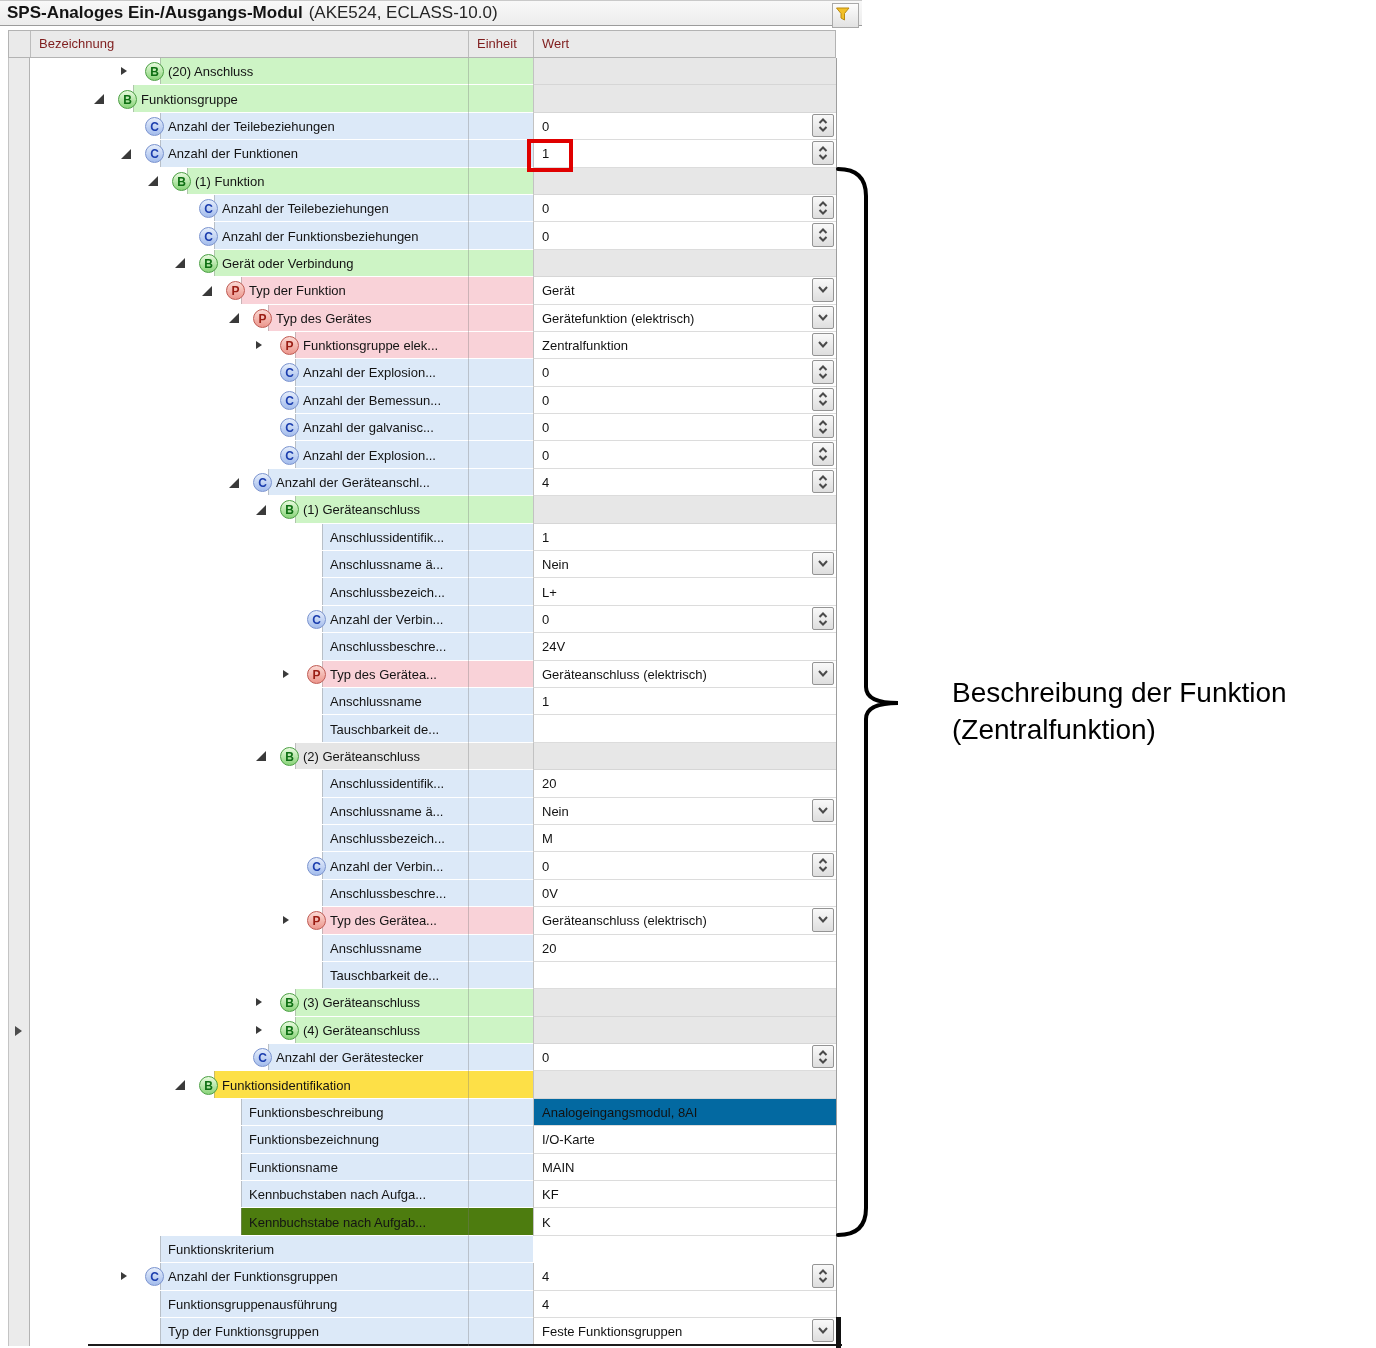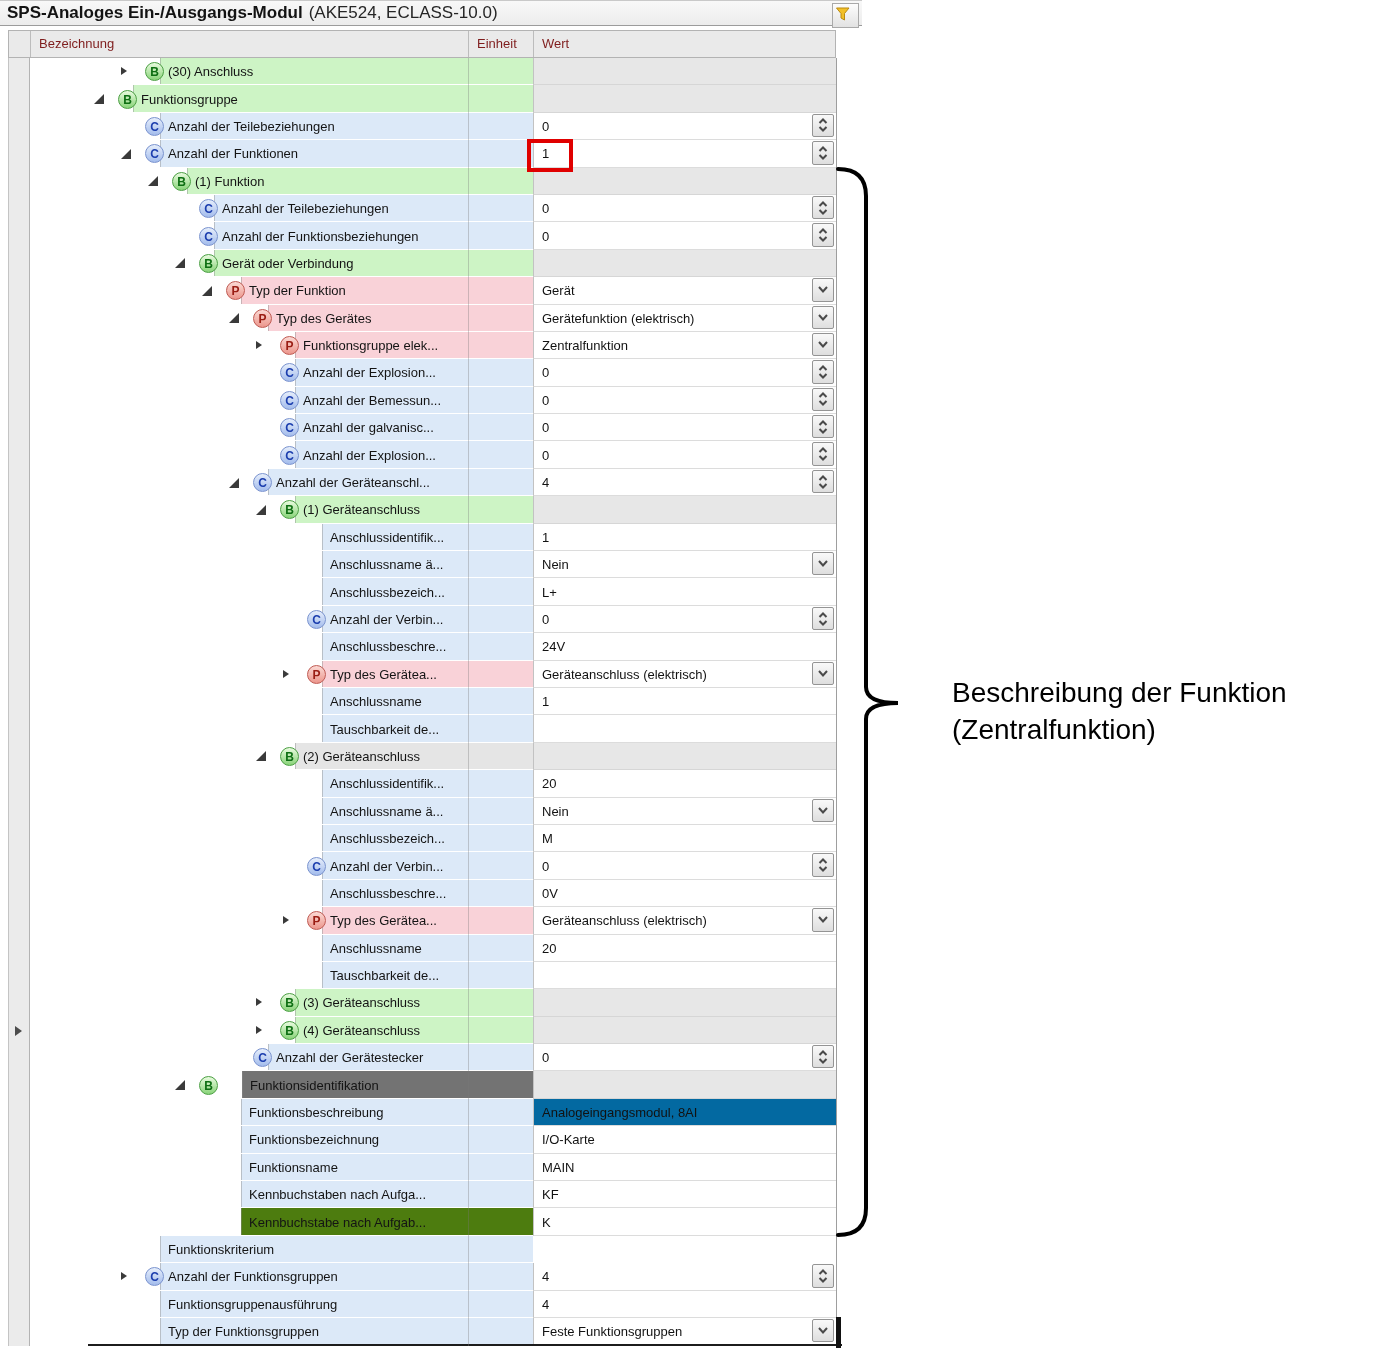--- a/index.html
+++ b/index.html
@@ -100,21 +100,21 @@
   </div>
 
   <div class="gutter">
     <div class="gutter-arrow" id="gutter-arrow" style="top: 967.851px;"></div>
   </div>
 
   <div id="tree-body">
     <div class="ein-divider"></div>
   <div class="row" style="height: 27.4043px;">
         <div class="lblcell" style="left: 130px; background: rgb(205, 244, 197);">
-          <span class="rowlabel" style="left: 0px;">(30) Anschluss</span>
+          <span class="rowlabel" style="left: 0px;">(20) Anschluss</span>
         </div>
         <div class="tri-col" style="left: 91px; top: 9.20213px;"></div>
         <div class="badge badge-B" style="left: 115px;">B</div>
         <div class="wertcell groupcell" style="background: rgb(231, 231, 231);"></div>
       </div>
       <div class="row" style="height: 27.4043px;">
         <div class="lblcell" style="left: 103px; background: rgb(205, 244, 197);">
           <span class="rowlabel" style="left: 0px;">Funktionsgruppe</span>
         </div>
         <div class="tri-exp" style="left: 64px; top: 8.70213px;"></div>
@@ -526,21 +526,21 @@
           <span class="val">0</span>
           <div class="ctrl">
             <svg width="12" height="14" viewBox="0 0 12 14">
               <path d="M2.5 5 L6 1.5 L9.5 5" fill="none" stroke="#4a4a4a" stroke-width="2"></path>
               <path d="M2.5 9 L6 12.5 L9.5 9" fill="none" stroke="#4a4a4a" stroke-width="2"></path>
             </svg>
           </div>
         </div>
       </div>
       <div class="row" style="height: 27.4043px;">
-        <div class="lblcell" style="left: 184px; background: #737373; margin-left: 28px;">
+        <div class="lblcell" style="left: 184px; background: #fde047;">
           <span class="rowlabel" style="left: 0px;">Funktionsidentifikation</span>
         </div>
         <div class="tri-exp" style="left: 145px; top: 8.70213px;"></div>
         <div class="badge badge-B" style="left: 169px;">B</div>
         <div class="wertcell groupcell" style="background: rgb(231, 231, 231);"></div>
       </div>
       <div class="row" style="height: 27.4043px;">
         <div class="lblcell" style="left: 211px; background: rgb(220, 233, 248);">
           <span class="rowlabel" style="left: 0px;">Funktionsbeschreibung</span>
         </div>

